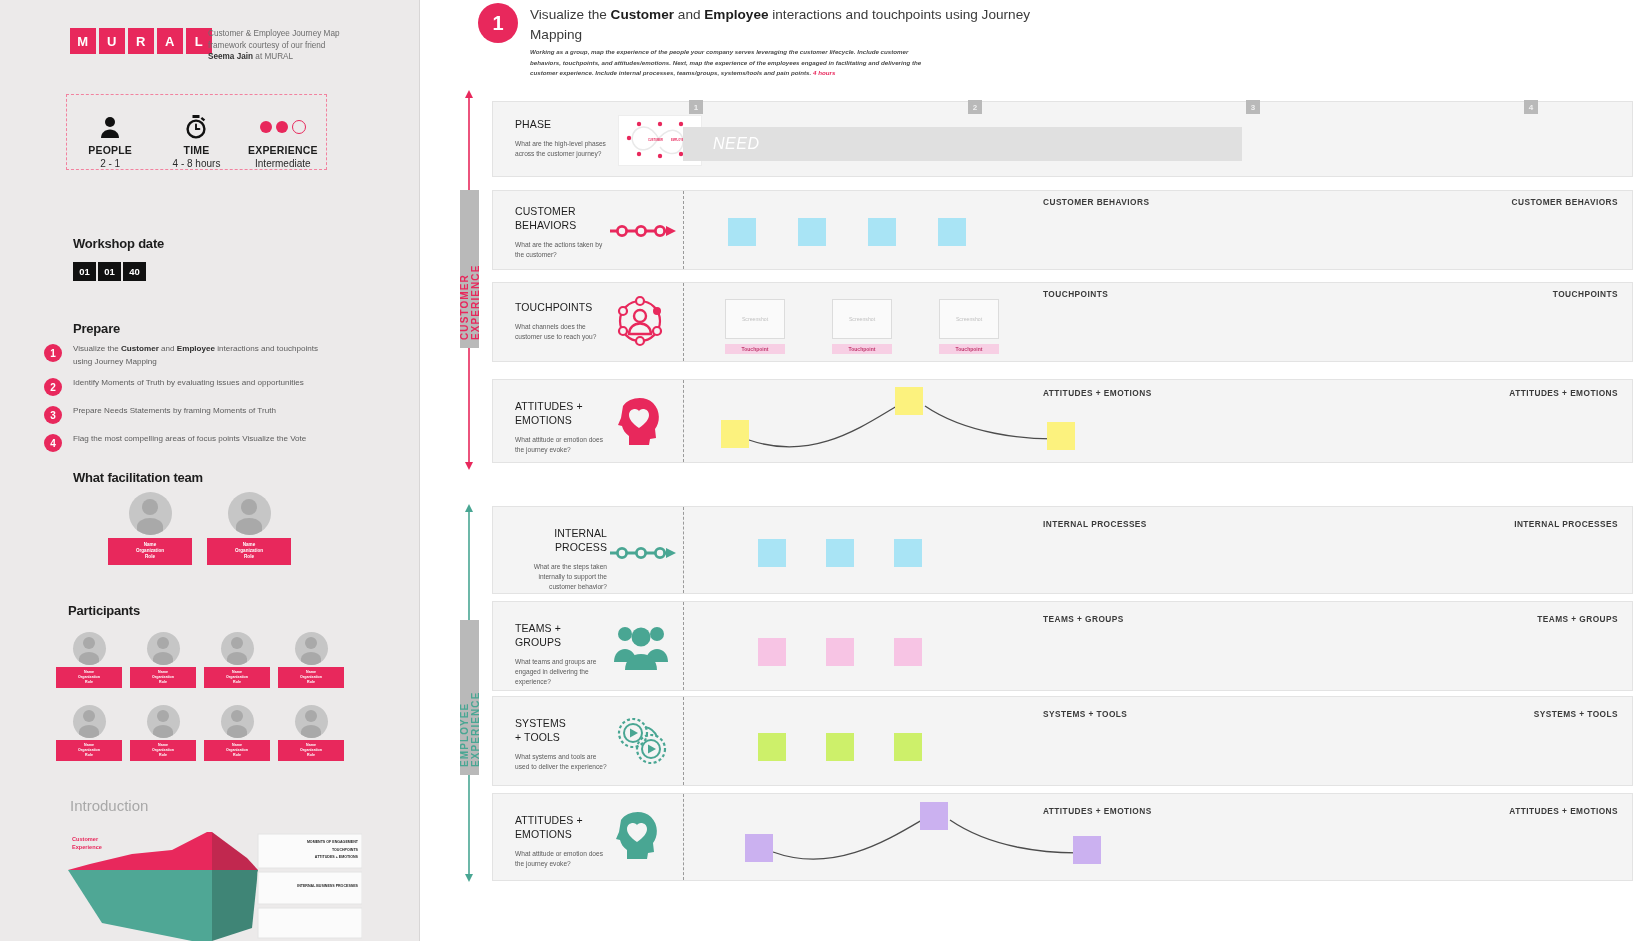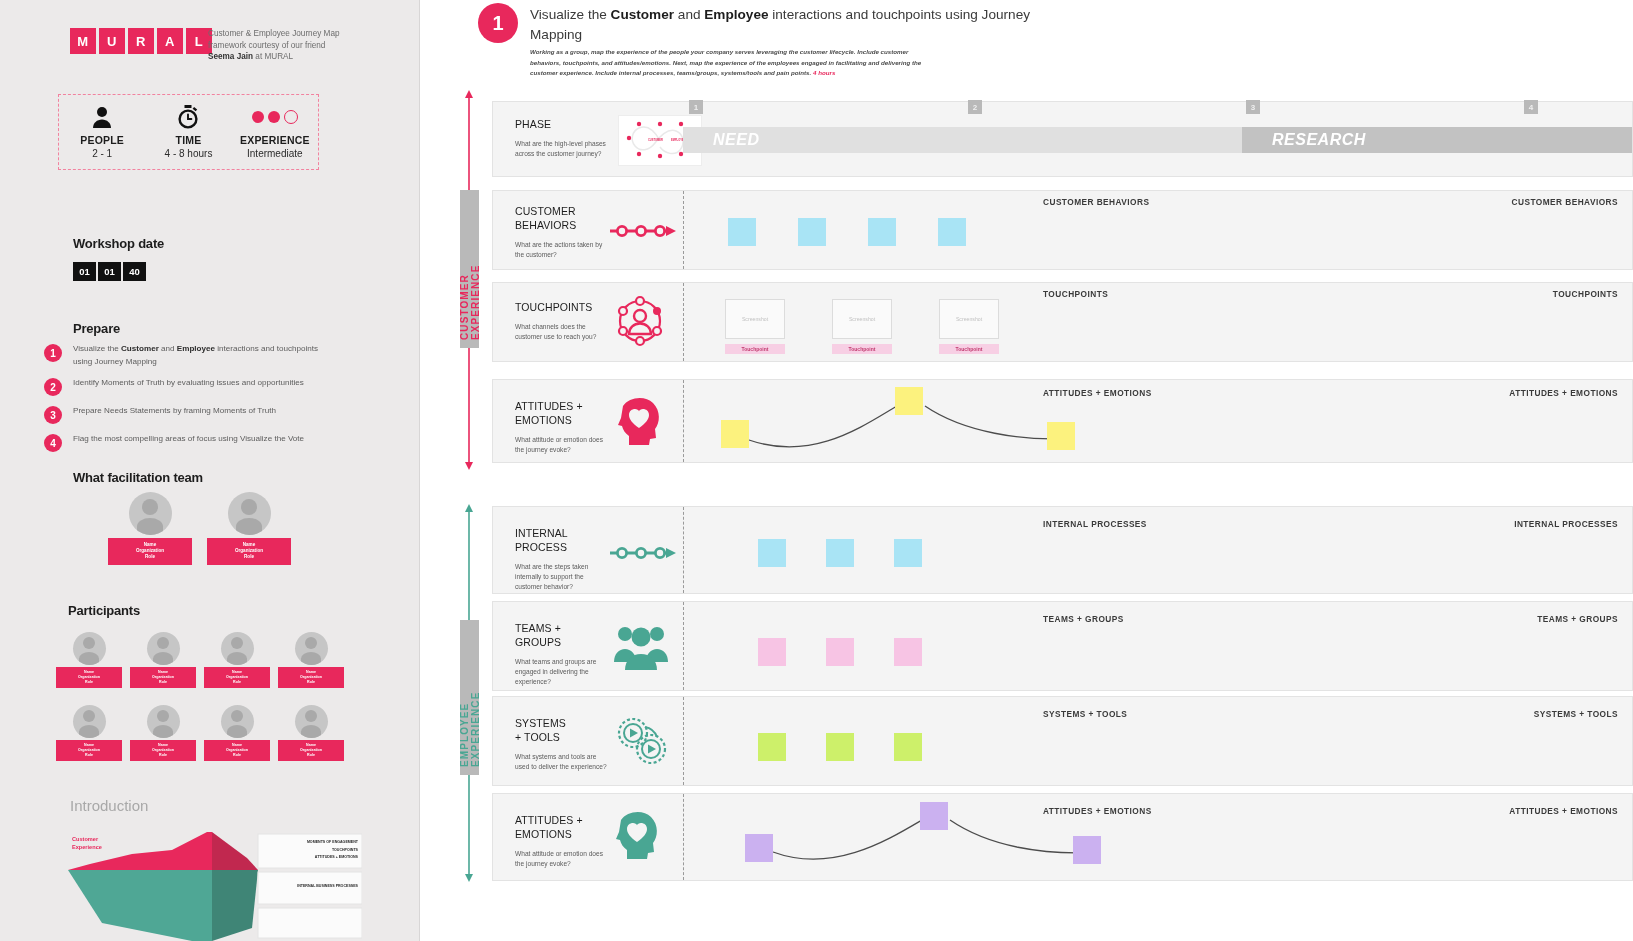--- a/index.html
+++ b/index.html
@@ -29,23 +29,23 @@
     display:flex;align-items:center;justify-content:center;
   }
   .logo-cap{
     position:absolute;left:208px;top:28px;width:160px;
     font-size:8.2px;line-height:1.42;color:#6d6d6d;
   }
   .logo-cap b{color:#333;}
 
   
   .info-box{
-    position:absolute;left:58px;top:94px;width:259px;height:74px;
+    position:absolute;left:66px;top:94px;width:259px;height:74px;
     border:1px dashed #f2829f;background:transparent;
-    display:flex;align-items:center;
+    display:flex;align-items:flex-end;
   }
   .info-cell{flex:1;text-align:center;}
   .info-ico{height:24px;display:flex;align-items:center;justify-content:center;margin-bottom:5px;}
   .info-t{font-size:10.5px;font-weight:bold;color:#1d1d1d;letter-spacing:.2px;}
   .info-v{font-size:10px;color:#2b2b2b;margin-top:2px;}
   .dots{display:flex;gap:4px;align-items:center;justify-content:center;}
   .dot{width:12px;height:12px;border-radius:50%;background:#e8285c;}
   .dot.empty{background:transparent;border:1.5px solid #e8285c;}
 
   
@@ -140,22 +140,22 @@
   .dashsep{position:absolute;width:0;border-left:1px dashed #9a9a9a;}
 
   
   .phase-row{position:absolute;left:72px;top:101px;width:1141px;height:76px;
     background:#f4f4f4;border:1px solid #e3e3e3;box-sizing:border-box;}
   .colmark{
     position:absolute;width:14px;height:14px;background:#b9b9b9;color:#efefef;
     font-size:8px;font-weight:bold;display:flex;align-items:center;justify-content:center;
   }
   .phasebar{
-    position:absolute;height:26px;display:flex;align-items:center;
-    font-size:16px;font-style:italic;font-weight:bold;color:#fff;letter-spacing:.5px;
+    position:absolute;height:34px;display:flex;align-items:center;
+    font-size:16px;font-style:italic;font-weight:normal;color:#fff;letter-spacing:.5px;
     padding-left:30px;box-sizing:border-box;
   }
   .phase-thumb{
     position:absolute;left:125px;top:13px;width:84px;height:51px;background:#fff;
     border:1px solid #ededed;box-sizing:border-box;
   }
 
   
   .sticky{position:absolute;}
   .tp-card{
@@ -243,21 +243,21 @@
         <div class="ag-item">
           <div class="ag-num">2</div>
           <div class="ag-txt">Identify Moments of Truth by evaluating issues and opportunities</div>
         </div>
         <div class="ag-item">
           <div class="ag-num">3</div>
           <div class="ag-txt">Prepare Needs Statements by framing Moments of Truth</div>
         </div>
         <div class="ag-item">
           <div class="ag-num">4</div>
-          <div class="ag-txt">Flag the most compelling areas of focus using Visualize the Vote</div>
+          <div class="ag-txt">Flag the most compelling areas of focus points Visualize the Vote</div>
         </div>
       </div>
 
     <div class="lh" style="left:73px;top:470px;">What facilitation team</div>
     <div class="av-grid team" style="left:108px;top:492px;gap:15px;" id="team-grid">
         <div class="av-cell">
           <div class="av-circ"></div>
           <div class="av-card">
             <div>Name</div>
             <div>Organization</div>
@@ -420,21 +420,20 @@
           <text x="52" y="25" font-size="2.6" fill="#e8285c" font-weight="bold">EMPLOYEE</text>
         </svg>
       </div>
 
       <div class="colmark" style="left:196px;top:-2px;">1</div>
       <div class="colmark" style="left:475px;top:-2px;">2</div>
       <div class="colmark" style="left:753px;top:-2px;">3</div>
       <div class="colmark" style="left:1031px;top:-2px;">4</div>
 
       <div class="phasebar" style="left:190px;top:25px;width:559px;background:#e0e0e0;">NEED</div>
-      <div class="phasebar" style="left:749px;top:25px;width:390px;background:#c2c2c2;">RESEARCH</div>
     </div>
 
     <div id="cust-rows">
         <div class="row" style="left: 72px; top: 190px; width: 1141px; height: 80px;">
           <div class="row-label" style="top:14px;">
             <div class="row-t">CUSTOMER<br>BEHAVIORS</div>
             <div class="row-q">What are the actions taken by the customer?</div>
           </div>
           <div class="row-ico" style="left:115px;top:30px;">
             <svg width="68" height="20" viewBox="0 0 68 20">
@@ -500,21 +499,21 @@
             <path d="M432 26 C 470 52, 530 62, 582 58" fill="none" stroke="#4c4c4c" stroke-width="1.3"></path>
           </svg>
           <div class="sticky" style="left:228px;top:40px;width:28px;height:28px;background:#fcf27e;"></div>
           <div class="sticky" style="left:402px;top:7px;width:28px;height:28px;background:#fcf27e;"></div>
           <div class="sticky" style="left:554px;top:42px;width:28px;height:28px;background:#fcf27e;"></div>
         </div>
       </div>
 
     <div id="emp-rows">
         <div class="row" style="left: 72px; top: 506px; width: 1141px; height: 88px;">
-          <div class="row-label" style="top:20px;">
+          <div class="row-label" style="top:20px;text-align:right;">
             <div class="row-t">INTERNAL<br>PROCESS</div>
             <div class="row-q">What are the steps taken internally to support the customer behavior?</div>
           </div>
           <div class="row-ico" style="left:115px;top:36px;">
             <svg width="68" height="20" viewBox="0 0 68 20">
               <line x1="2" y1="10" x2="62" y2="10" stroke="#49a693" stroke-width="3"></line>
               <polygon points="68,10 58,5 58,15" fill="#49a693"></polygon>
               <circle cx="14" cy="10" r="4.6" fill="#f4f4f4" stroke="#49a693" stroke-width="2.8"></circle>
               <circle cx="33" cy="10" r="4.6" fill="#f4f4f4" stroke="#49a693" stroke-width="2.8"></circle>
               <circle cx="52" cy="10" r="4.6" fill="#f4f4f4" stroke="#49a693" stroke-width="2.8"></circle>

